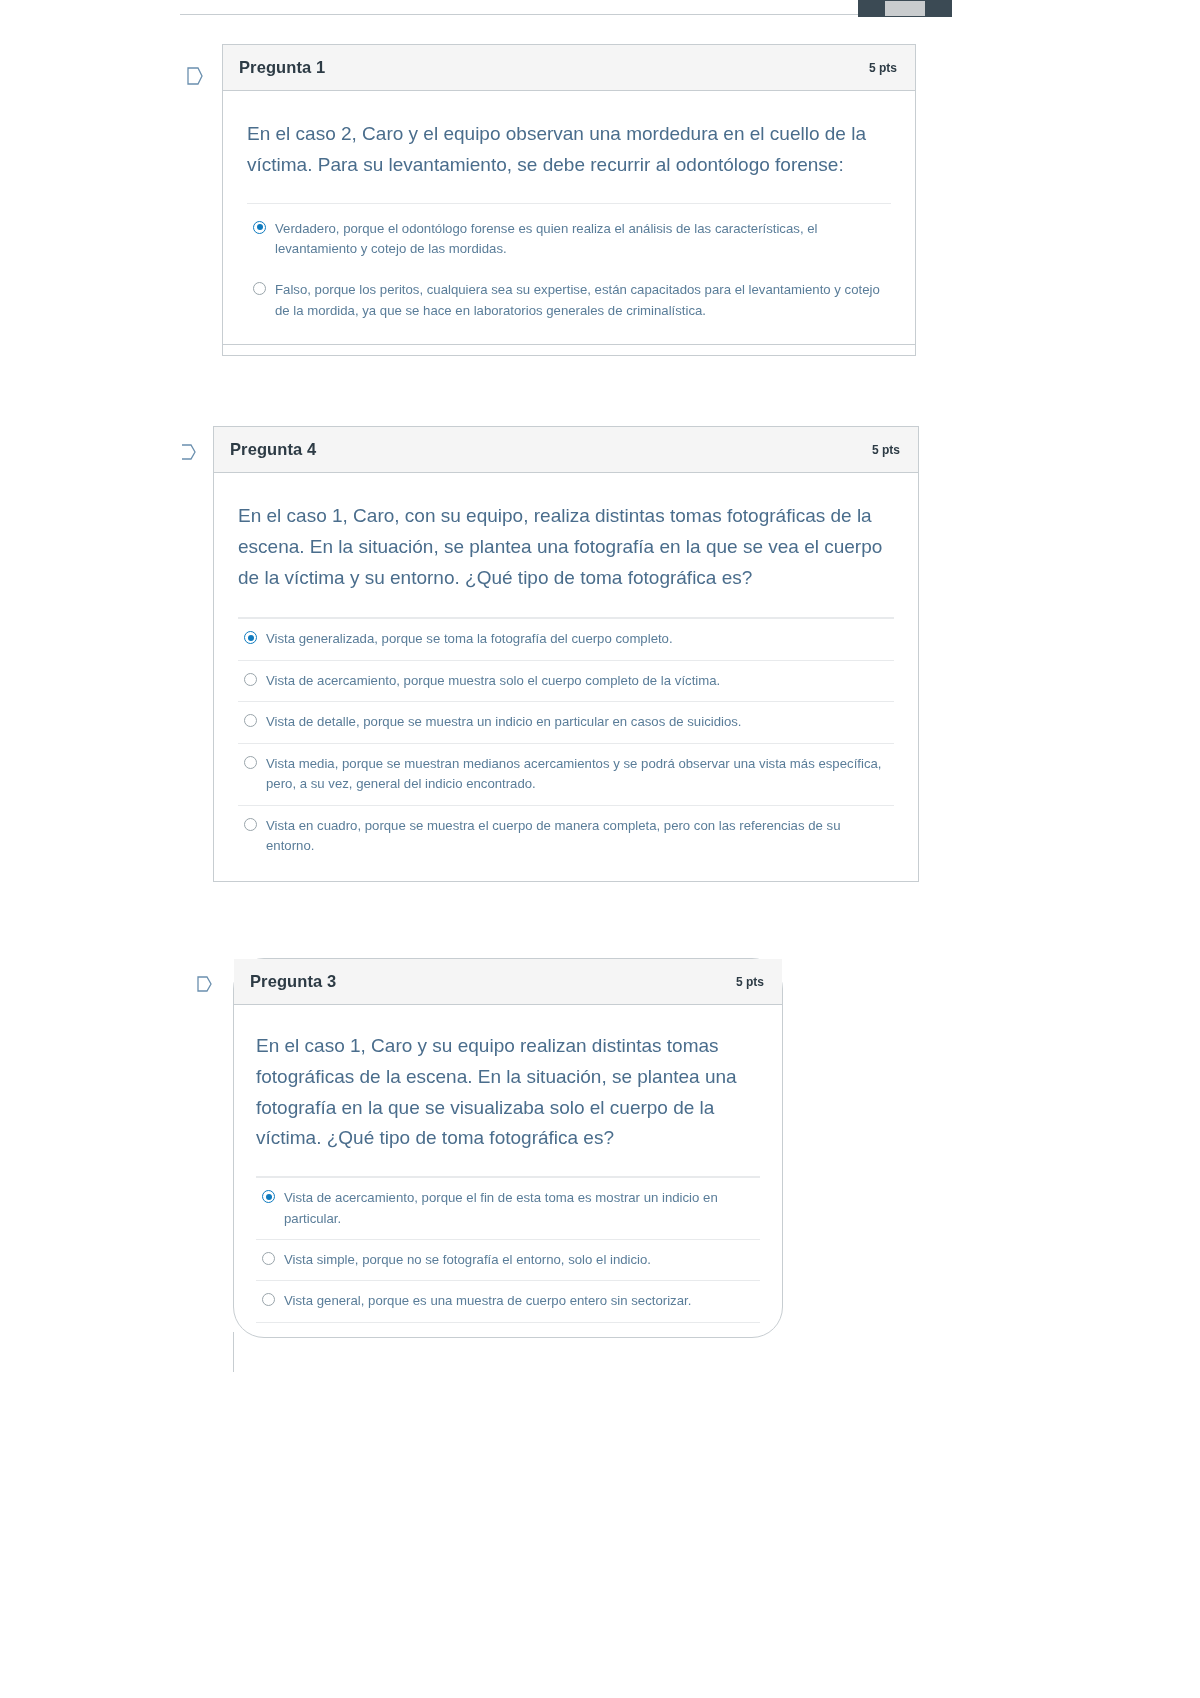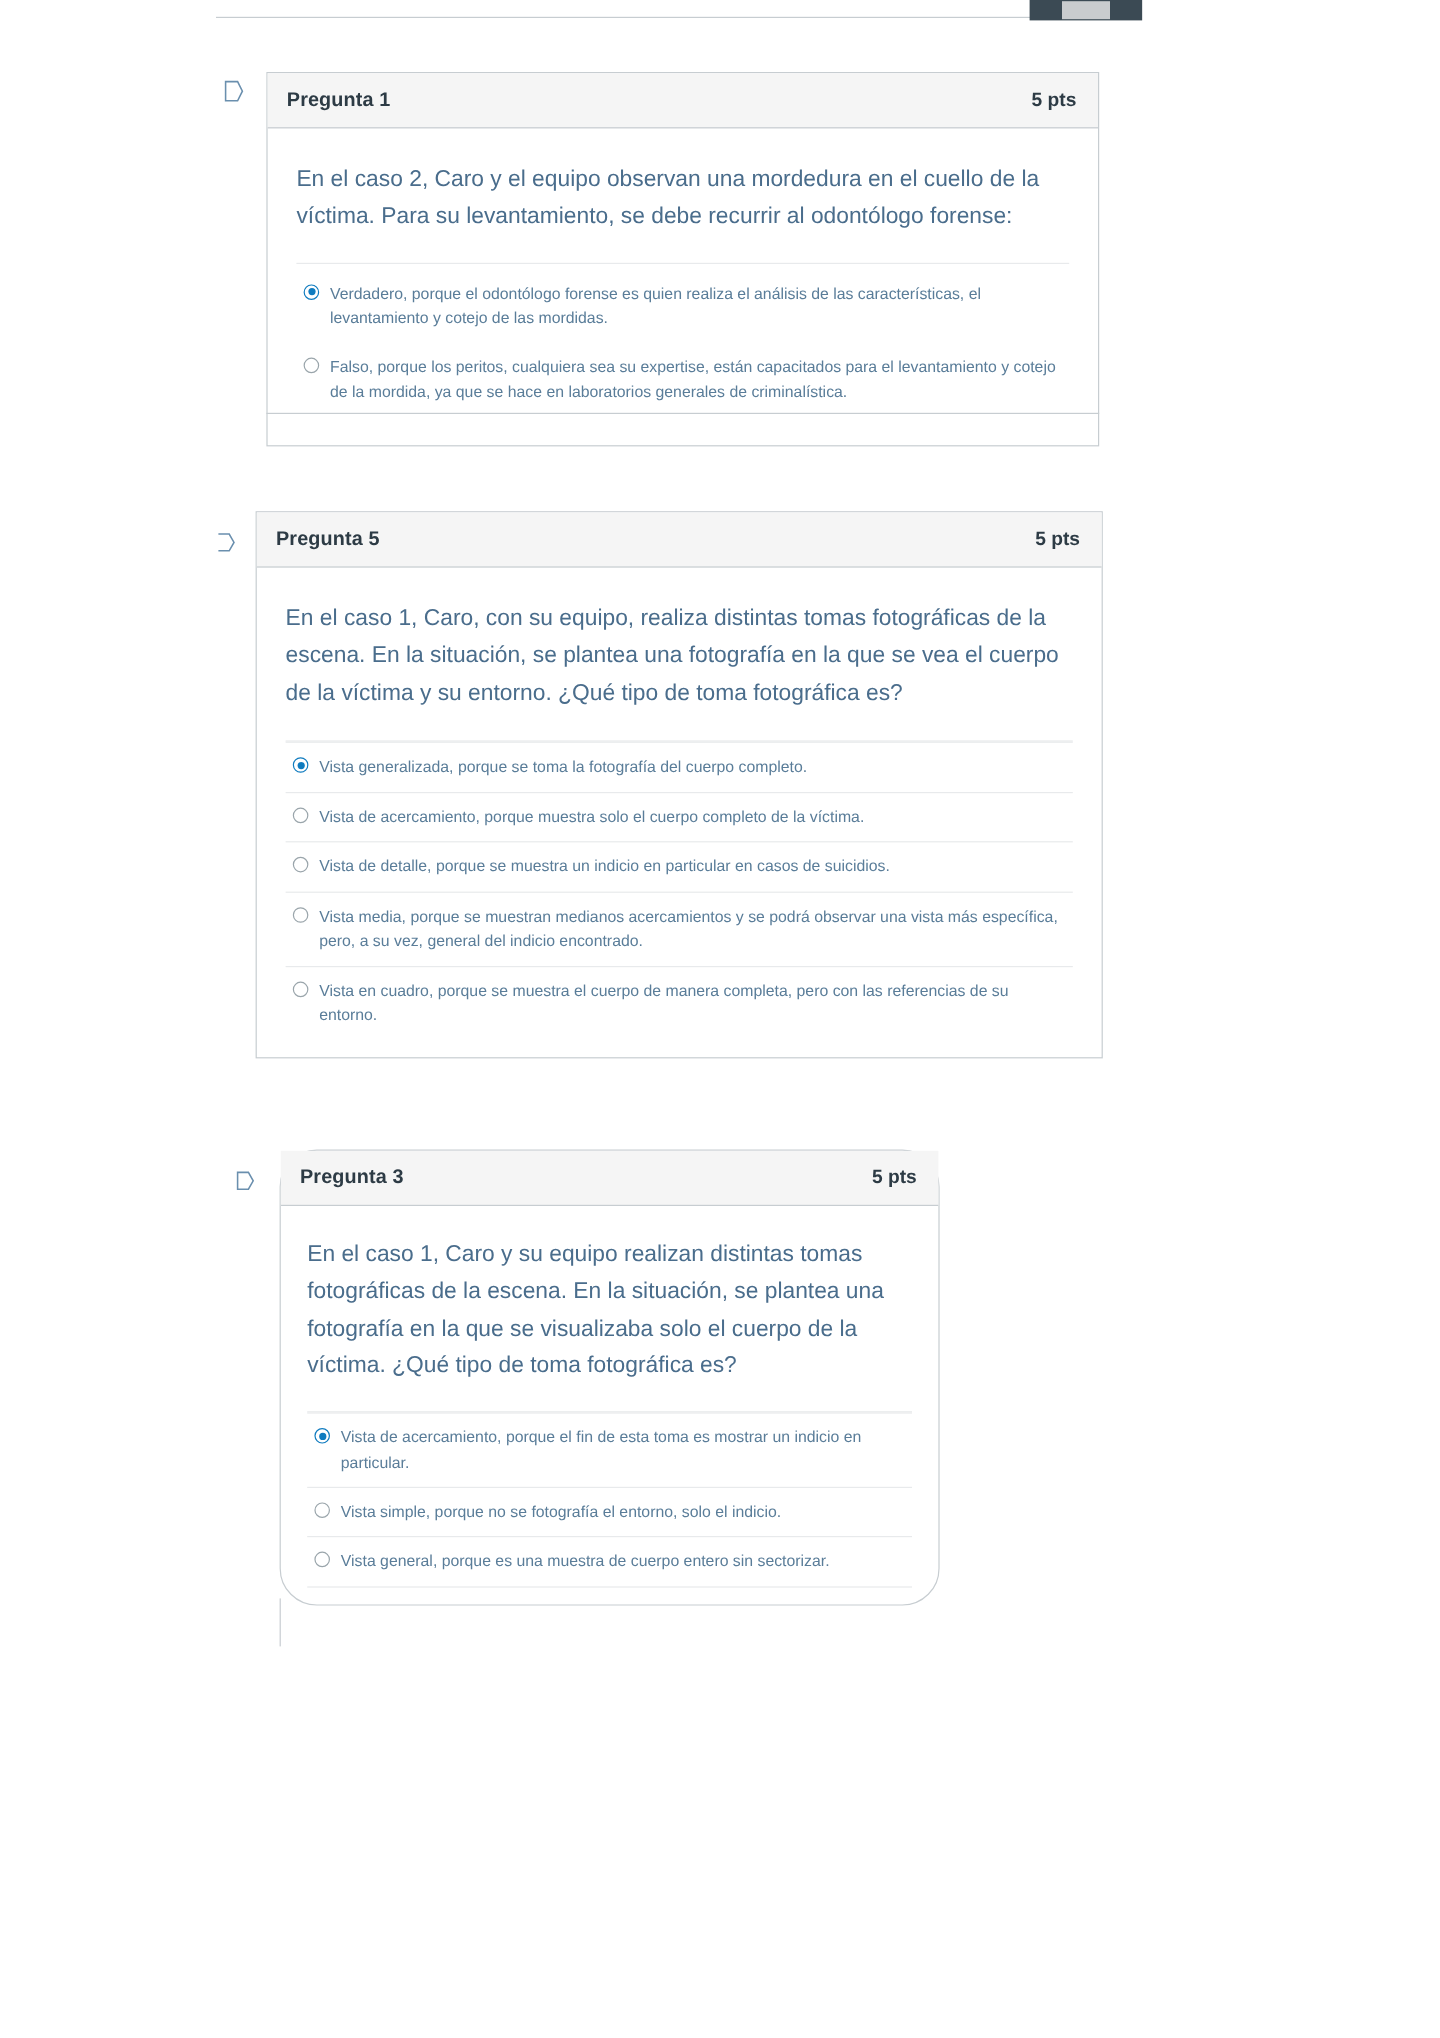--- a/index.html
+++ b/index.html
@@ -85,21 +85,21 @@
     padding: 0 18px 0 16px;
     box-sizing: border-box;
   }
   .q-title {
     font-size: 16.5px;
     font-weight: bold;
     color: #2d3b45;
     letter-spacing: 0.1px;
   }
   .q-points {
-    font-size: 16px;
+    font-size: 12px;
     font-weight: bold;
     color: #2d3b45;
   }
   .q-body {
     padding: 26px 22px 4px 22px;
     box-sizing: border-box;
   }
   .q-text {
     font-size: 19px;
     line-height: 1.62;
@@ -150,21 +150,21 @@
   }
   .ans-text {
     font-size: 13.2px;
     line-height: 1.55;
     color: #5a7d99;
   }
 
   
   #q1 { top: 44px; left: 186px; }
   #q1 .flag-icon { top: 22px; left: 0px; }
-  #q1 .q-card { top: 16px; left: 36px; width: 694px; }
+  #q1 .q-card { top: 0; left: 36px; width: 694px; }
   #q1 .q-body { padding: 28px 24px 22px 24px; }
   #q1 .q-text { max-width: 650px; margin-bottom: 22px; }
   #q1 .answers { border-top: 1px solid #e8eaec; padding-top: 6px; }
   #q1 .answer { border-bottom: none; padding: 9px 4px 12px 6px; }
   #q1 .ans-text { max-width: 605px; }
   #q1-bottom-rule {
     position: absolute;
     top: 300px;
     left: 36px;
     width: 694px;
@@ -235,21 +235,21 @@
 </div>
 
 <div class="question" id="q2">
   <div class="flag-icon">
     <svg width="18" height="20" viewBox="0 0 18 20">
       <path d="M2 3 L11 3 L15 10 L11 17 L2 17" fill="none" stroke="#6a8fae" stroke-width="1.3"></path>
     </svg>
   </div>
   <div class="q-card">
     <div class="q-header">
-      <span class="q-title">Pregunta 5</span>
+      <span class="q-title">Pregunta 4</span>
       <span class="q-points">5 pts</span>
     </div>
     <div class="q-body">
       <p class="q-text">En el caso 1, Caro, con su equipo, realiza distintas tomas fotográficas de la escena. En la situación, se plantea una fotografía en la que se vea el cuerpo de la víctima y su entorno. ¿Qué tipo de toma fotográfica es?</p>
       <div class="answers">
         <div class="answer selected">
           <span class="radio on"></span>
           <span class="ans-text">Vista generalizada, porque se toma la fotografía del cuerpo completo.</span>
         </div>
         <div class="answer">

